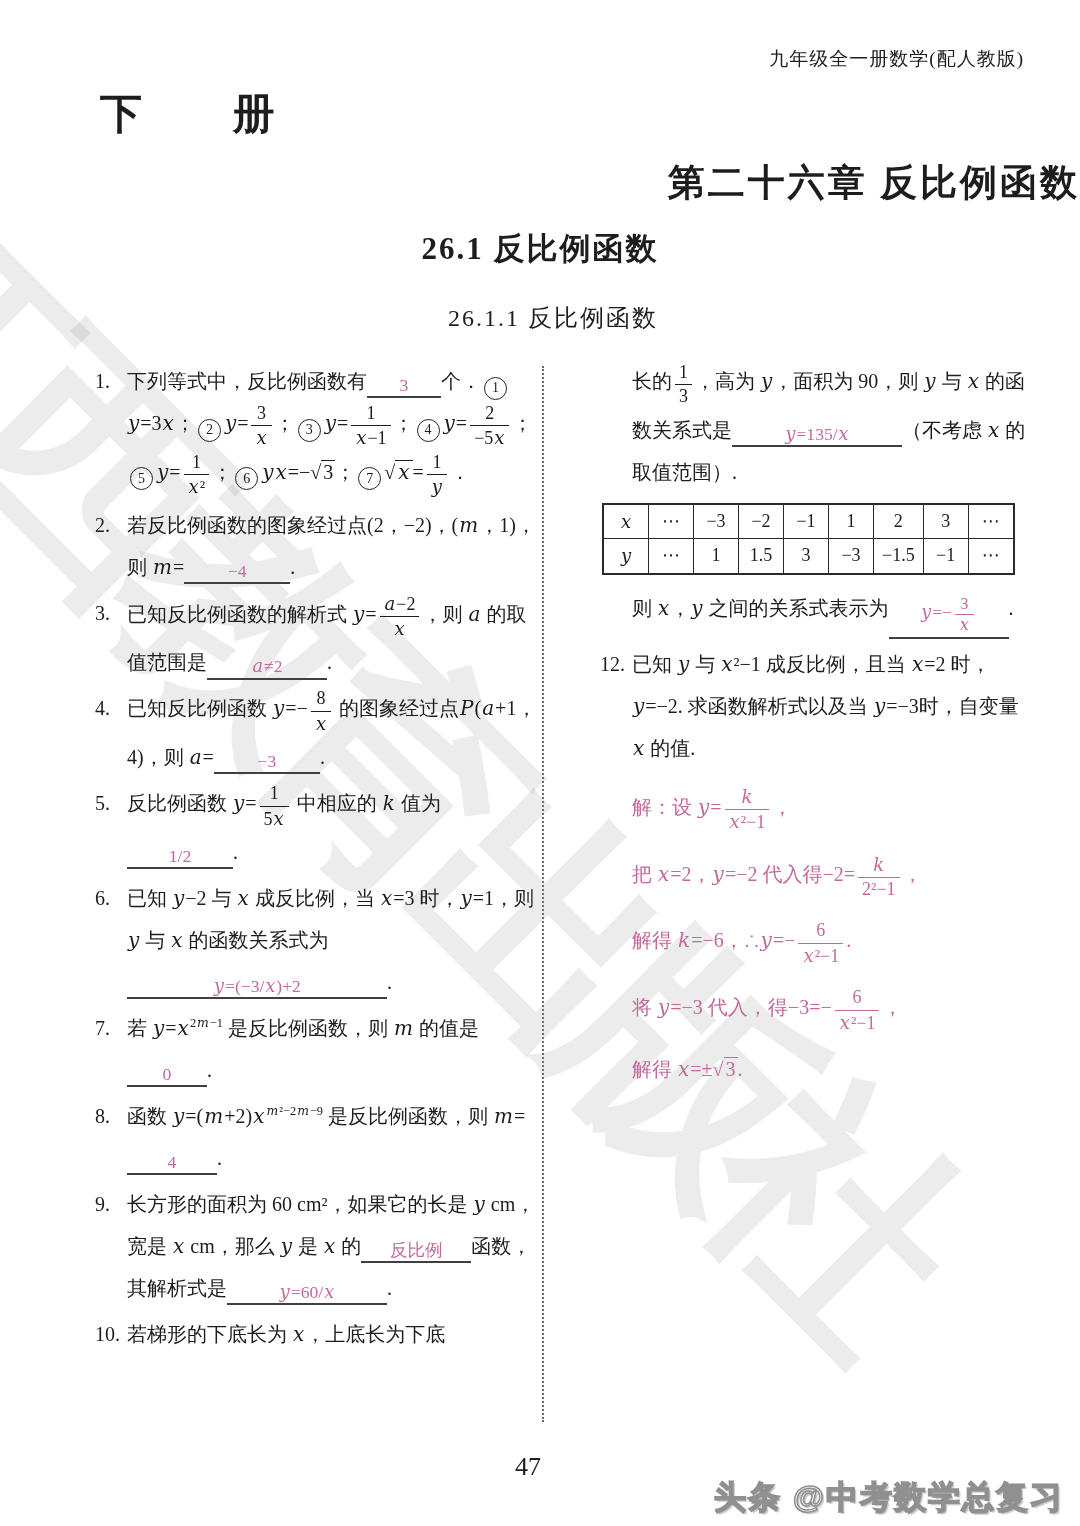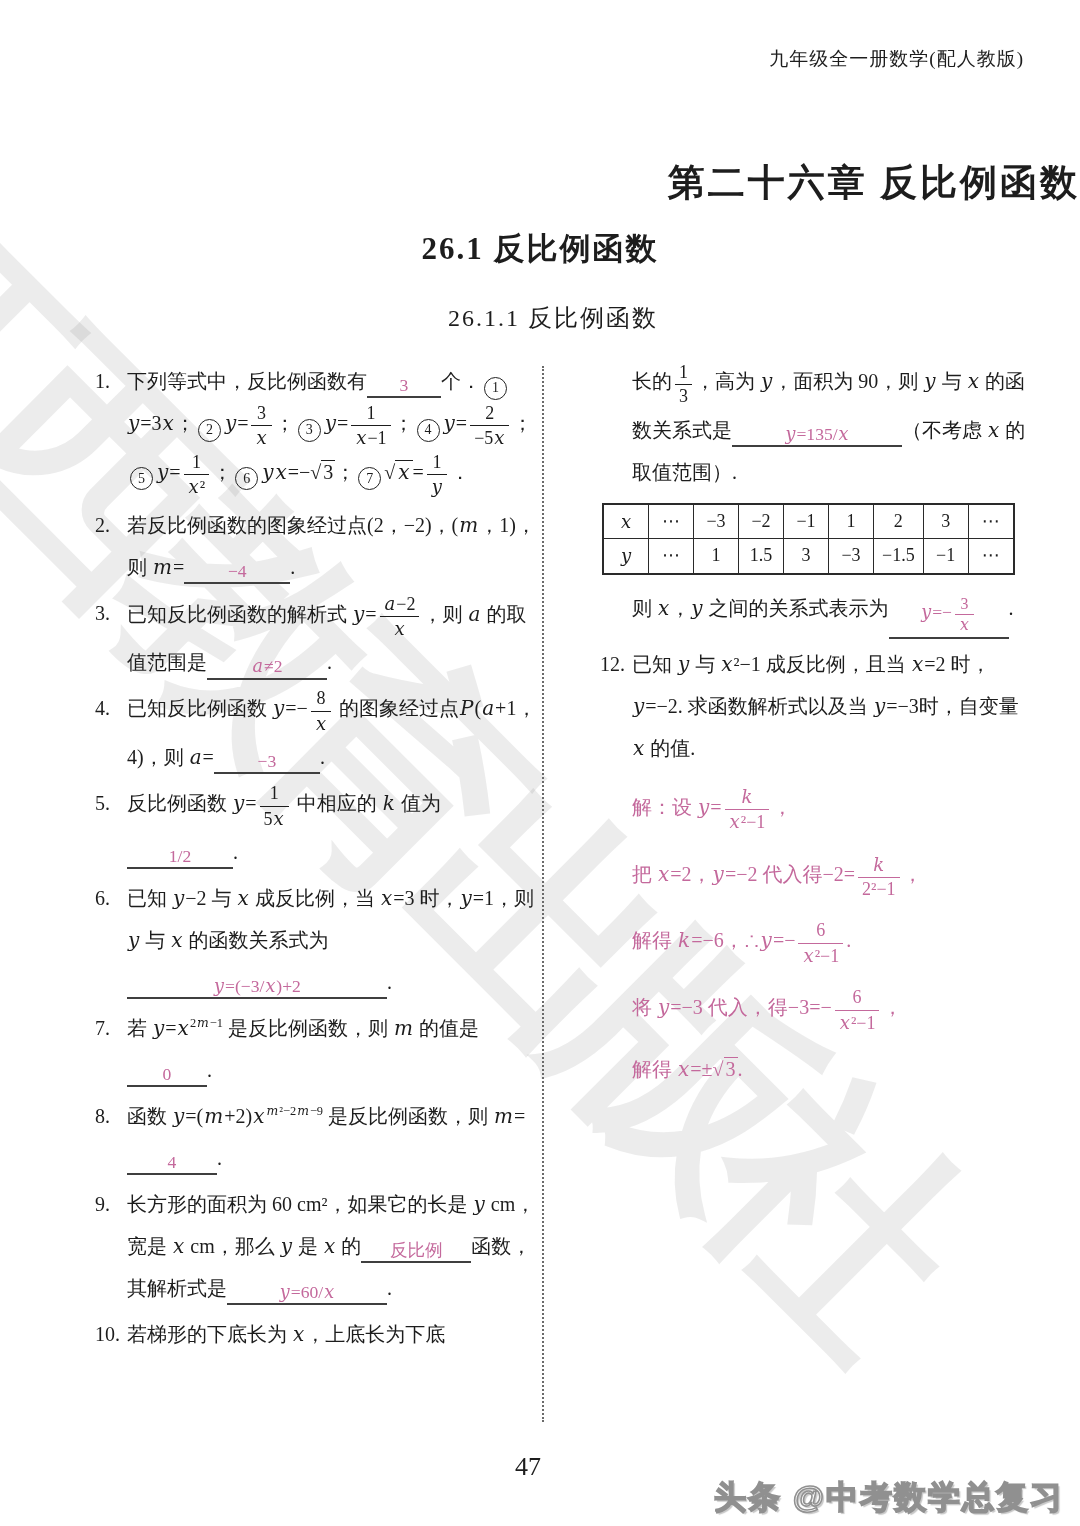--- a/index.html
+++ b/index.html
@@ -49,20 +49,21 @@
           font-family:"Liberation Sans","DejaVu Sans",sans-serif;color:#fbfbfb;
           -webkit-text-stroke:1.6px #909090;text-shadow:2px 2px 1px #c7c7c7;}
 </style>
 </head>
 <body>
 
 <div class="page">
   <div class="watermark">江西教育出版社</div>
 
   <div class="edition">九年级全一册数学(配人教版)</div>
+  <div class="volume">下 册</div>
   <div class="chapter">第二十六章  反比例函数</div>
   <div class="section">26.1 反比例函数</div>
   <div class="subsection">26.1.1 反比例函数</div>
 
   <div class="divider"></div>
 
   <div class="col col-left">
       <div class="q">
         <span class="qnum">1.</span>
         <span class="qbody">下列等式中，反比例函数有<span class="blank" style="min-width: 64px;">3</span>个．<span class="circ">1</span><span class="vr">y</span>=3<span class="vr">x</span>；<span class="circ">2</span><span class="vr">y</span>=<span class="frac"><span class="fn">3</span><span class="fd"><span class="vr">x</span></span></span>；<span class="circ">3</span><span class="vr">y</span>=<span class="frac"><span class="fn">1</span><span class="fd"><span class="vr">x</span>−1</span></span>；<span class="circ">4</span><span class="vr">y</span>=<span class="frac"><span class="fn">2</span><span class="fd">−5<span class="vr">x</span></span></span>；<span class="circ">5</span><span class="vr">y</span>=<span class="frac"><span class="fn">1</span><span class="fd"><span class="vr">x</span>²</span></span>；<span class="circ">6</span><span class="vr">y</span><span class="vr">x</span>=−<span class="sqrt">√<span class="rad">3</span></span>；<span class="circ">7</span><span class="sqrt">√<span class="rad"><span class="vr">x</span></span></span>=<span class="frac"><span class="fn">1</span><span class="fd"><span class="vr">y</span></span></span>．</span>

